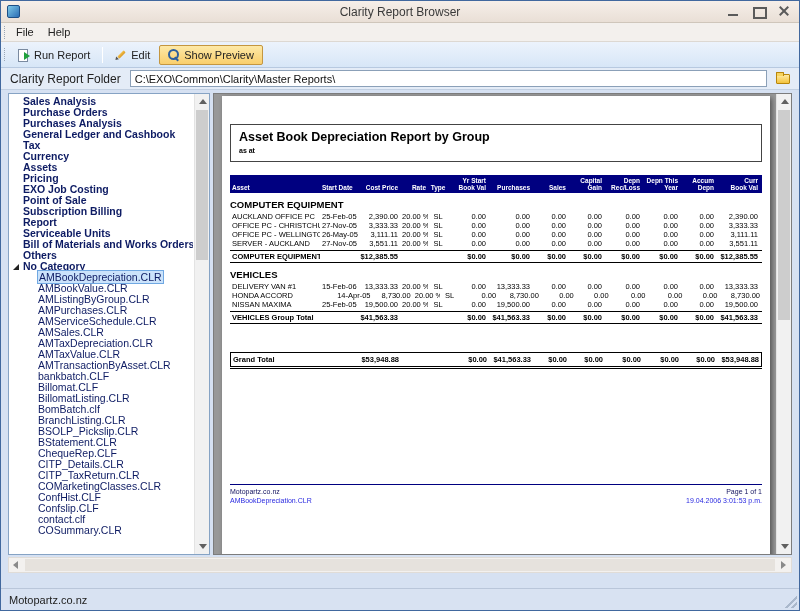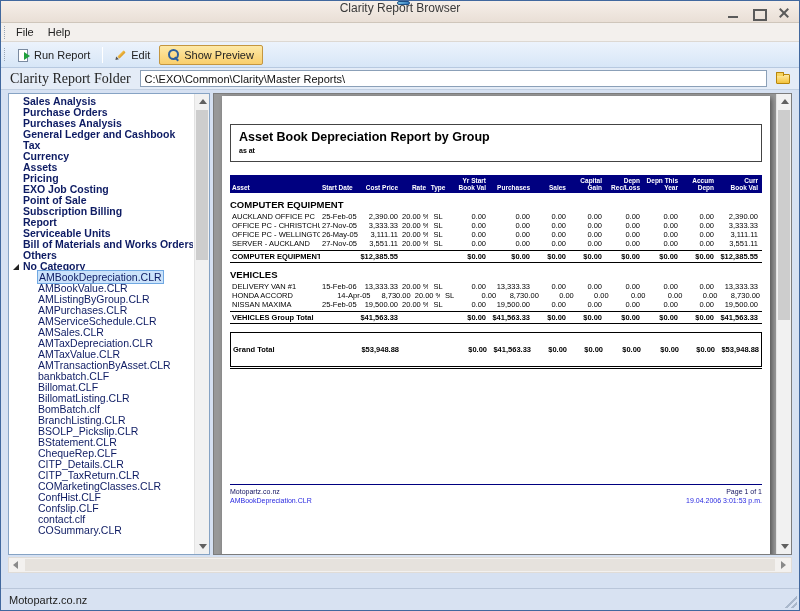--- a/index.html
+++ b/index.html
@@ -1,20 +1,20 @@
 <!DOCTYPE html>
 <html style="--header-navy: #000080; --footer-blue: #2a2ae0; --selection-blue: #cbe3fb; --preview-toggle-orange: #f9ce6c;"><head>
 <meta charset="utf-8">
 <style>
   * { margin:0; padding:0; box-sizing:border-box; }
   html,body { width:800px; height:611px; font-family:"Liberation Sans","DejaVu Sans",sans-serif; }
   .window { position:relative; width:800px; height:611px; border:1px solid #41689e; background:#d6e1f2; overflow:hidden; }
 
   
-  .titlebar { position:relative; height:22px; background:linear-gradient(180deg,#f6efe9,#e9dfd6); border-bottom:1px solid #cfc6bb; display:flex; align-items:center;flex-direction:column; }
+  .titlebar { position:relative; height:22px; background:linear-gradient(180deg,#f6efe9,#e9dfd6); border-bottom:1px solid #cfc6bb; display:flex; align-items:center; }
   .app-icon { width:13px; height:13px; margin-left:6px; border-radius:2px; background:linear-gradient(135deg,#7ec9e8,#2a6db5); border:1px solid #1d4f86; }
   .title { position:absolute; left:0; right:0; text-align:center; font-size:12px; color:#3a3a3a; pointer-events:none; }
   .win-controls { margin-left:auto; display:flex; height:100%; align-items:center; padding-right:3px; }
   .win-btn { position:relative; width:25px; height:17px; }
   .win-btn-min::after { content:''; position:absolute; left:7px; bottom:4px; width:10px; height:2px; background:#5a5a5a; }
   .win-btn-max::after { content:''; position:absolute; left:7px; top:4px; width:10px; height:8px; border:2px solid #5a5a5a; }
   .win-btn-close::before, .win-btn-close::after { content:''; position:absolute; left:7px; top:7px; width:12px; height:2px; background:#5a5a5a; }
   .win-btn-close::before { transform:rotate(45deg); }
   .win-btn-close::after { transform:rotate(-45deg); }
 
@@ -33,21 +33,21 @@
   .icon-run::after { content:''; position:absolute; right:0; bottom:1px; width:0; height:0; border-top:4px solid transparent; border-bottom:4px solid transparent; border-left:6px solid #1fa03c; }
   .icon-pencil { position:relative; width:12px; height:12px; }
   .icon-pencil::before { content:''; position:absolute; left:2px; top:4px; width:9px; height:3px; border-radius:1px; background:linear-gradient(180deg,#f4c04a,#d99a26); transform:rotate(-45deg); }
   .icon-pencil::after { content:''; position:absolute; left:0; top:8px; width:0; height:0; border-top:2px solid transparent; border-bottom:2px solid transparent; border-right:3px solid #555; transform:rotate(-45deg); }
   .icon-mag { position:relative; width:12px; height:12px; }
   .icon-mag::before { content:''; position:absolute; left:0; top:0; width:7px; height:7px; border:2px solid #2c5f9e; border-radius:50%; }
   .icon-mag::after { content:''; position:absolute; right:1px; bottom:1px; width:5px; height:2px; background:#2c5f9e; transform:rotate(45deg); }
 
   
   .folderbar { height:22px; background:#e4ecf7; border-bottom:1px solid #c2d0e2; display:flex; align-items:center; padding:0 5px; gap:5px; }
-  .folder-label { font-size:14px; color:#222; padding:1px 4px; white-space:nowrap;font-family:Liberation Serif, serif; }
+  .folder-label { font-size:12px; color:#222; padding:1px 4px; white-space:nowrap; }
   .folder-field { flex:1; height:17px; background:#fff; border:1px solid #8ba0b8; font-size:11px; color:#111; padding:0 4px; display:flex; align-items:center; white-space:nowrap; overflow:hidden; }
   .folder-btn { width:22px; height:18px; display:flex; align-items:center; justify-content:center; }
   .icon-folder { position:relative; width:14px; height:10px; background:linear-gradient(180deg,#ffe9a0,#f3c33c); border:1px solid #b8860b; border-radius:1px; }
   .icon-folder::before { content:''; position:absolute; top:-3px; left:-1px; width:6px; height:3px; background:#f7d45e; border:1px solid #b8860b; border-bottom:none; border-radius:1px 1px 0 0; }
 
   
   .main { display:flex; gap:3px; margin:3px 7px 0 7px; height:462px; }
 
   .tree-panel { position:relative; width:202px; background:#fff; border:1px solid #86a3c4; }
   .tree-list { position:absolute; left:1px; top:1px; bottom:1px; right:16px; overflow:hidden; padding-top:1px; }
@@ -73,21 +73,21 @@
   .report-title { font-size:12.5px; font-weight:700; color:#000; }
   .report-subtitle { font-size:7px; font-weight:700; color:#000; margin-top:3px; }
 
   .table-header { margin-top:13px; background:var(--header-navy,#000080); color:#fff; display:flex; align-items:flex-end; padding:2px 0; }
   .th { font-size:6.5px; font-weight:700; line-height:7px; white-space:pre-line; padding:0 2px; }
   .group-name { font-size:9.5px; font-weight:700; color:#000; margin:6px 0 2px 0; }
   .trow { display:flex; }
   .tcell { font-size:7.5px; line-height:9px; color:#000; padding:0 2px; white-space:nowrap; overflow:hidden; }
   .total-row { font-weight:700; border-top:1px solid #000; border-bottom:1px solid #000; margin-top:2px; padding:1px 0; }
   .total-row .tcell { font-weight:700; }
-  .grand-total { font-weight:700; border:1px solid #000; margin-top:8px; padding:12px 0; position:relative; }
+  .grand-total { font-weight:700; border:1px solid #000; margin-top:28px; padding:2px 0; position:relative; }
   .grand-total .tcell { font-weight:700; }
   .grand-total::after { content:''; position:absolute; left:-1px; right:-1px; bottom:-3px; height:1px; background:#000; }
 
   .report-footer { position:absolute; left:8px; right:8px; top:388px; border-top:1px solid var(--header-navy,#000080); padding-top:2px; display:flex; justify-content:space-between; }
   .fline { font-size:7px; line-height:9px; }
   .f-dark { color:#13135f; }
   .f-blue { color:var(--footer-blue,#2a2ae0); }
   .f-right { text-align:right; }
 
   

